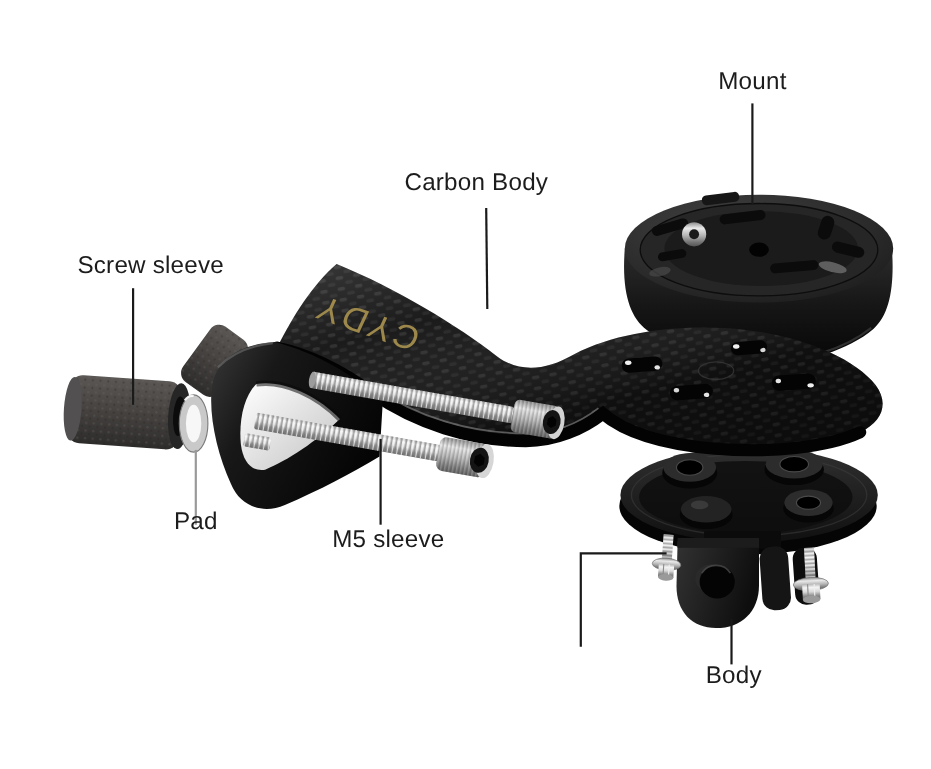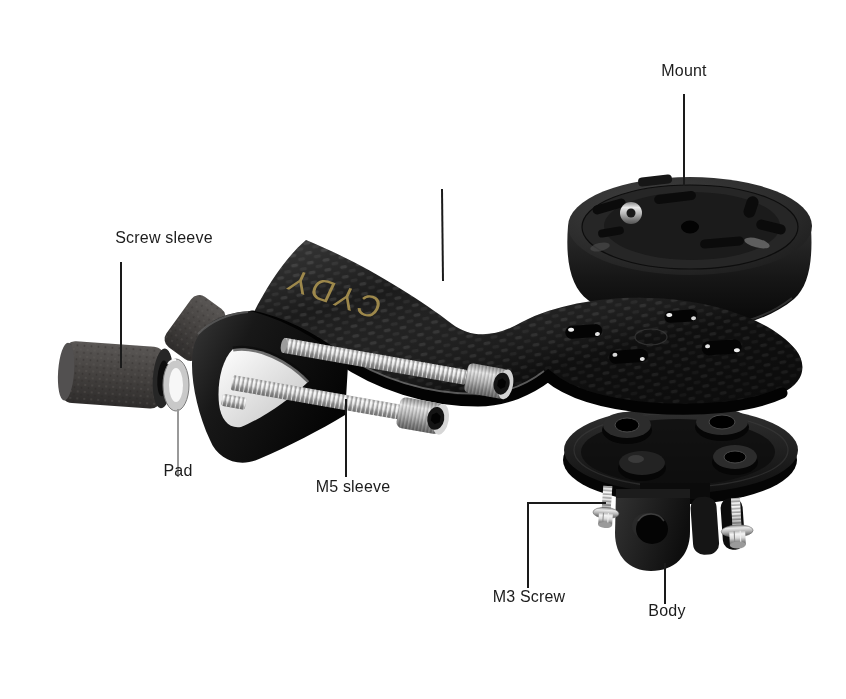--- a/index.html
+++ b/index.html
@@ -3,21 +3,21 @@
 <meta charset="utf-8">
 <style>
   html,body{margin:0;padding:0;background:#ffffff;}
   .stage{
     position:relative;width:846px;height:699px;background:#ffffff;overflow:hidden;
     font-family:"Liberation Sans", sans-serif;
   }
   .stage svg{position:absolute;left:0;top:0;}
   .label{
     position:absolute;transform:translateX(-50%);
-    font-size:16px;line-height:1.1;color:#1c1c1c;white-space:nowrap;
+    font-size:22px;line-height:1.1;color:#1c1c1c;white-space:nowrap;
     letter-spacing:0.2px;
   }
 </style>
 </head>
 <body>
 
 <div class="stage">
 
 <svg width="846" height="699" viewBox="0 0 846 699">
   <defs>
@@ -281,19 +281,19 @@
     <line x1="442" y1="189" x2="443" y2="281"></line>
     <line x1="121" y1="262" x2="121" y2="368"></line>
     <line x1="178" y1="477" x2="178" y2="409" stroke="#999999"></line>
     <line x1="346" y1="477" x2="346" y2="399"></line>
     <polyline points="528,588 528,503 606,503"></polyline>
     <line x1="665" y1="604" x2="665" y2="563"></line>
   </g>
 </svg>
 
 <div class="label" style="left:684px;top:62px;">Mount</div>
-<div class="label" style="left:137px;top:229px;margin-left:27px;">Screw sleeve</div>
+<div class="label" style="left:433px;top:154px;">Carbon Body</div>
+<div class="label" style="left:137px;top:229px;">Screw sleeve</div>
 <div class="label" style="left:178px;top:462px;">Pad</div>
 <div class="label" style="left:353px;top:478px;">M5 sleeve</div>
-<div class="label" style="left:529px;top:588px;">M3 Screw</div>
 <div class="label" style="left:667px;top:602px;">Body</div>
 
 </div>
 
 </body></html>

